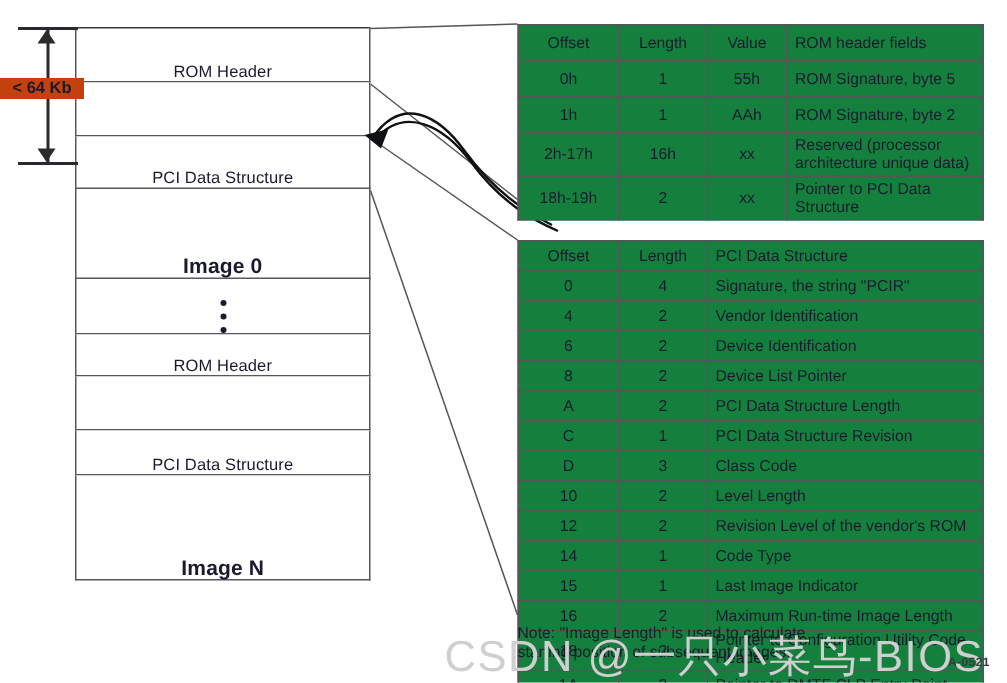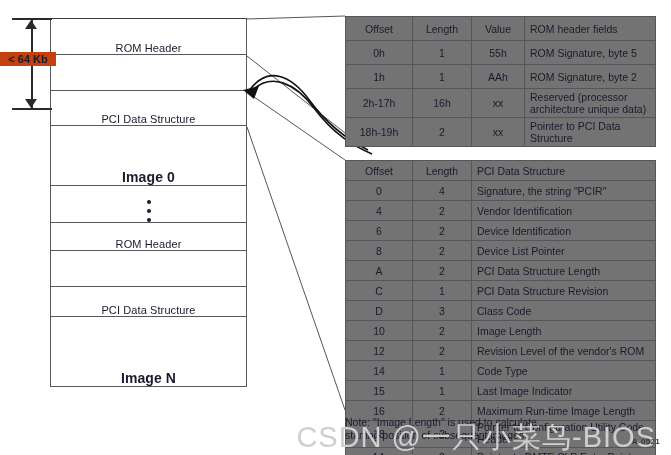--- a/index.html
+++ b/index.html
@@ -31,21 +31,21 @@
   #size-bracket .ah.up{top:2px;border-bottom:9px solid #2a2a2e;}
   #size-bracket .ah.dn{bottom:2px;border-top:9px solid #2a2a2e;}
   #size-label{
     position:absolute;left:0;top:52px;width:56px;text-align:center;
     font-size:11px;font-weight:bold;background:#c2410c;padding:1px 0;
   }
   
   #connectors{position:absolute;left:0;top:0;width:671px;height:455px;pointer-events:none;}
   
   table.spec{
-    position:absolute;border-collapse:collapse;background:#737373;
+    position:absolute;border-collapse:collapse;background:#15803d;
     font-size:10.5px;
   }
   table.spec td,table.spec th{
     border:1px solid #55555a;padding:2px 5px;font-weight:normal;
     color:#1a1a2e;vertical-align:middle;
   }
   table.spec thead th{font-weight:normal;}
   .c-off{width:56px;text-align:center;}
   .c-len{width:48px;text-align:center;}
   .c-val{width:42px;text-align:center;}
@@ -209,21 +209,21 @@
         <td class="c-desc">PCI Data Structure Revision</td>
       </tr>
       <tr>
         <td class="c-off">D</td>
         <td class="c-len">3</td>
         <td class="c-desc">Class Code</td>
       </tr>
       <tr>
         <td class="c-off">10</td>
         <td class="c-len">2</td>
-        <td class="c-desc">Image Length</td>
+        <td class="c-desc">Level Length</td>
       </tr>
       <tr>
         <td class="c-off">12</td>
         <td class="c-len">2</td>
         <td class="c-desc">Revision Level of the vendor's ROM</td>
       </tr>
       <tr>
         <td class="c-off">14</td>
         <td class="c-len">1</td>
         <td class="c-desc">Code Type</td>

